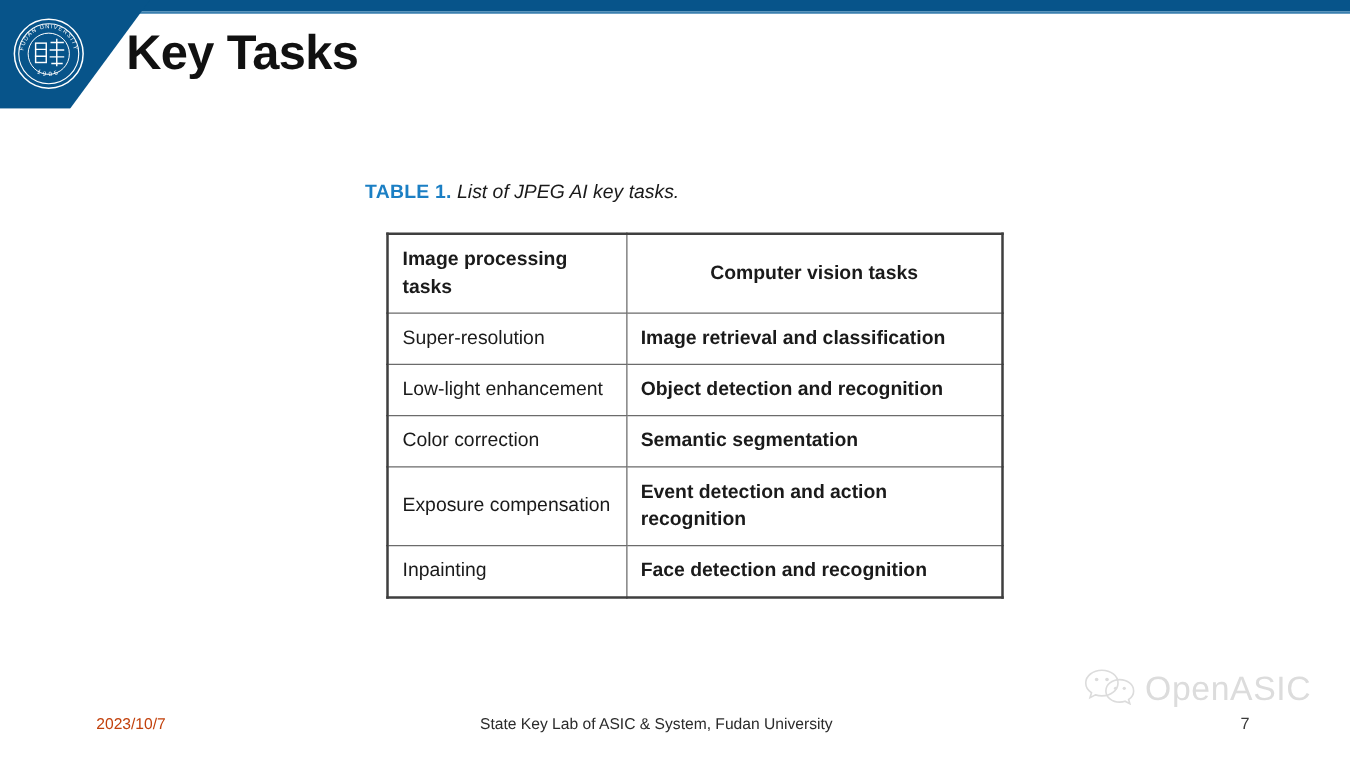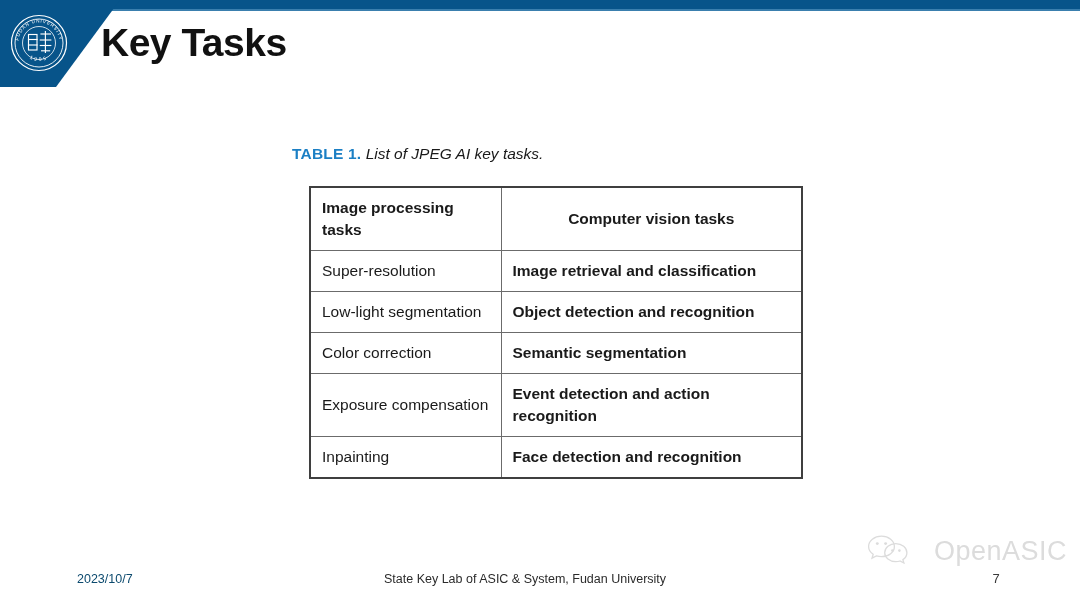--- a/index.html
+++ b/index.html
@@ -123,21 +123,21 @@
     text-align: left;
     font-weight: bold;
   }
 
   
   .footer-date {
     position: absolute;
     left: 77px;
     top: 572px;
     font-size: 12.5px;
-    color: #0c4a6e;
+    color: #c2410c;
     white-space: nowrap;
   }
   .footer-center {
     position: absolute;
     left: 384px;
     top: 572px;
     font-size: 12.5px;
     color: #2b2b2b;
     white-space: nowrap;
   }
@@ -151,21 +151,21 @@
     color: #3a3a3a;
   }
 
   
   .watermark {
     position: absolute;
     left: 866px;
     top: 534px;
     display: flex;
     align-items: center;
-    gap: 24px;
+    gap: 6px;
   }
   .watermark .wm-text {
     font-size: 27px;
     color: #dcdcdc;
     letter-spacing: 0.5px;
     line-height: 1;
     font-weight: normal;
   }
 </style>
 </head>
@@ -220,21 +220,21 @@
           <th class="h1">Image processing tasks</th>
           <th class="h2">Computer vision tasks</th>
         </tr>
       </thead>
       <tbody>
         <tr>
           <td class="left">Super-resolution</td>
           <td class="center">Image retrieval and classification</td>
         </tr>
         <tr>
-          <td class="left">Low-light segmentation</td>
+          <td class="left">Low-light enhancement</td>
           <td class="center">Object detection and recognition</td>
         </tr>
         <tr>
           <td class="left">Color correction</td>
           <td class="center">Semantic segmentation</td>
         </tr>
         <tr>
           <td class="left">Exposure compensation</td>
           <td class="center">Event detection and action recognition</td>
         </tr>

